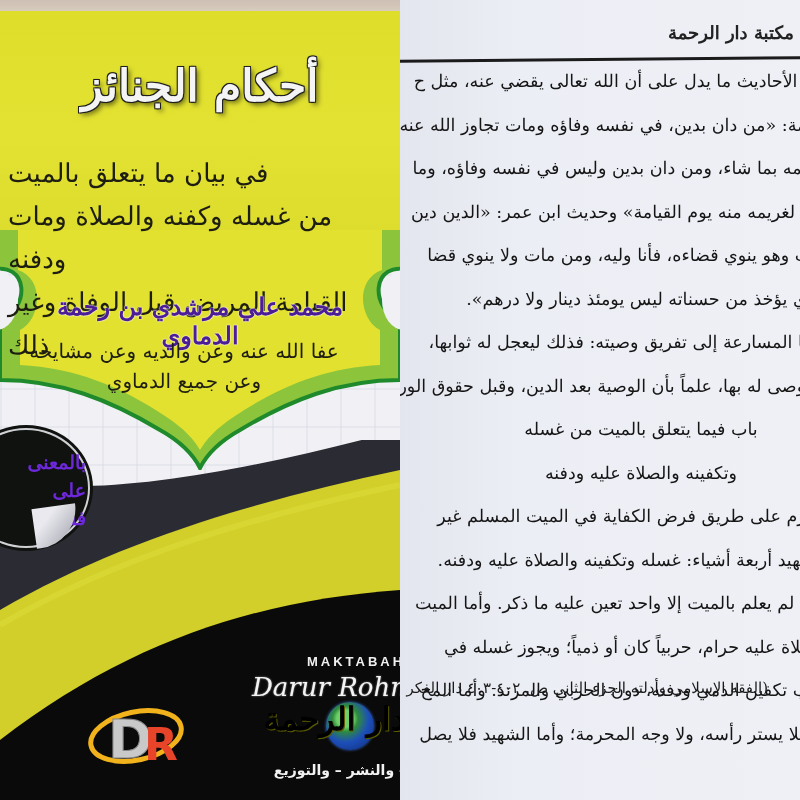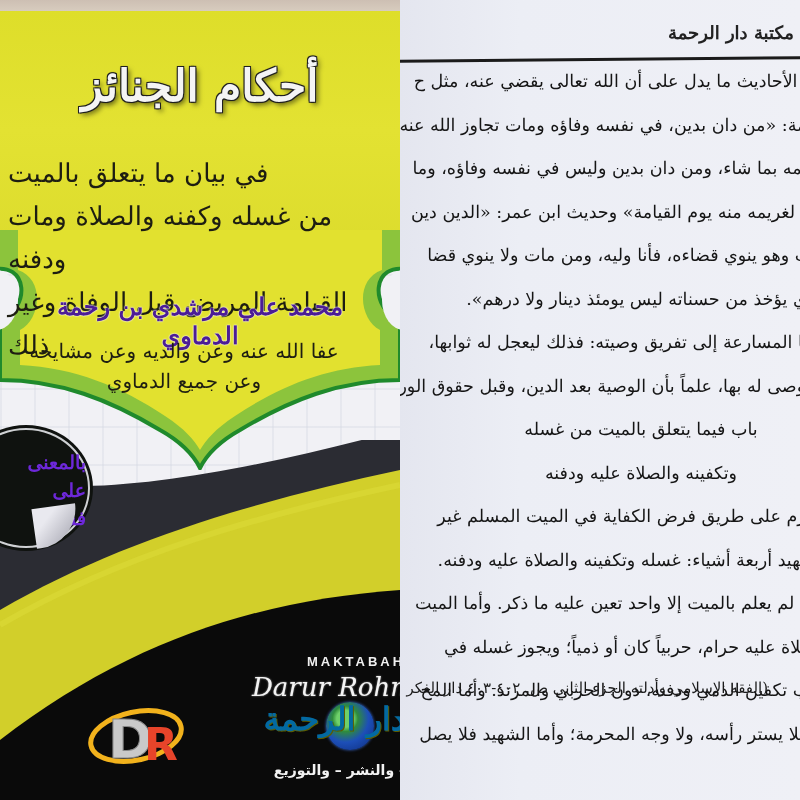--- a/index.html
+++ b/index.html
@@ -80,21 +80,21 @@
     font-style: italic; font-size: 26px; color: #f4f4f4; white-space: nowrap;
     text-shadow: 0 0 2px #999;
   }
   .pub-globe {
     position: absolute; left: 326px; top: 702px; width: 48px; height: 48px; border-radius: 50%;
     background: radial-gradient(circle at 40% 35%, #6fd06a 0 20%, #2f8c3c 30%, #1d4fb8 55%, #0d2a78 100%);
     box-shadow: 0 0 3px #3a6ad0;
   }
   .pub-arabic {
     position: absolute; left: 255px; top: 700px; width: 150px; text-align: right; direction: rtl;
-    font-family: "DejaVu Serif", serif; font-size: 32px; font-weight: bold; color: #0369a1; white-space: nowrap;
+    font-family: "DejaVu Serif", serif; font-size: 32px; font-weight: bold; color: #000000; white-space: nowrap;
     text-shadow: 1px 1px 0 #5c5c00;
   }
   .pub-tagline {
     position: absolute; left: 246px; top: 762px; width: 160px; text-align: right; direction: rtl;
     font-family: "DejaVu Sans", sans-serif; font-size: 14px; font-weight: bold; color: #f2f2f2; white-space: nowrap;
   }
   .dr-logo { position: absolute; left: 86px; top: 700px; width: 100px; height: 70px; }
   .dr-logo svg { width: 100px; height: 70px; display: block; }
 
   

